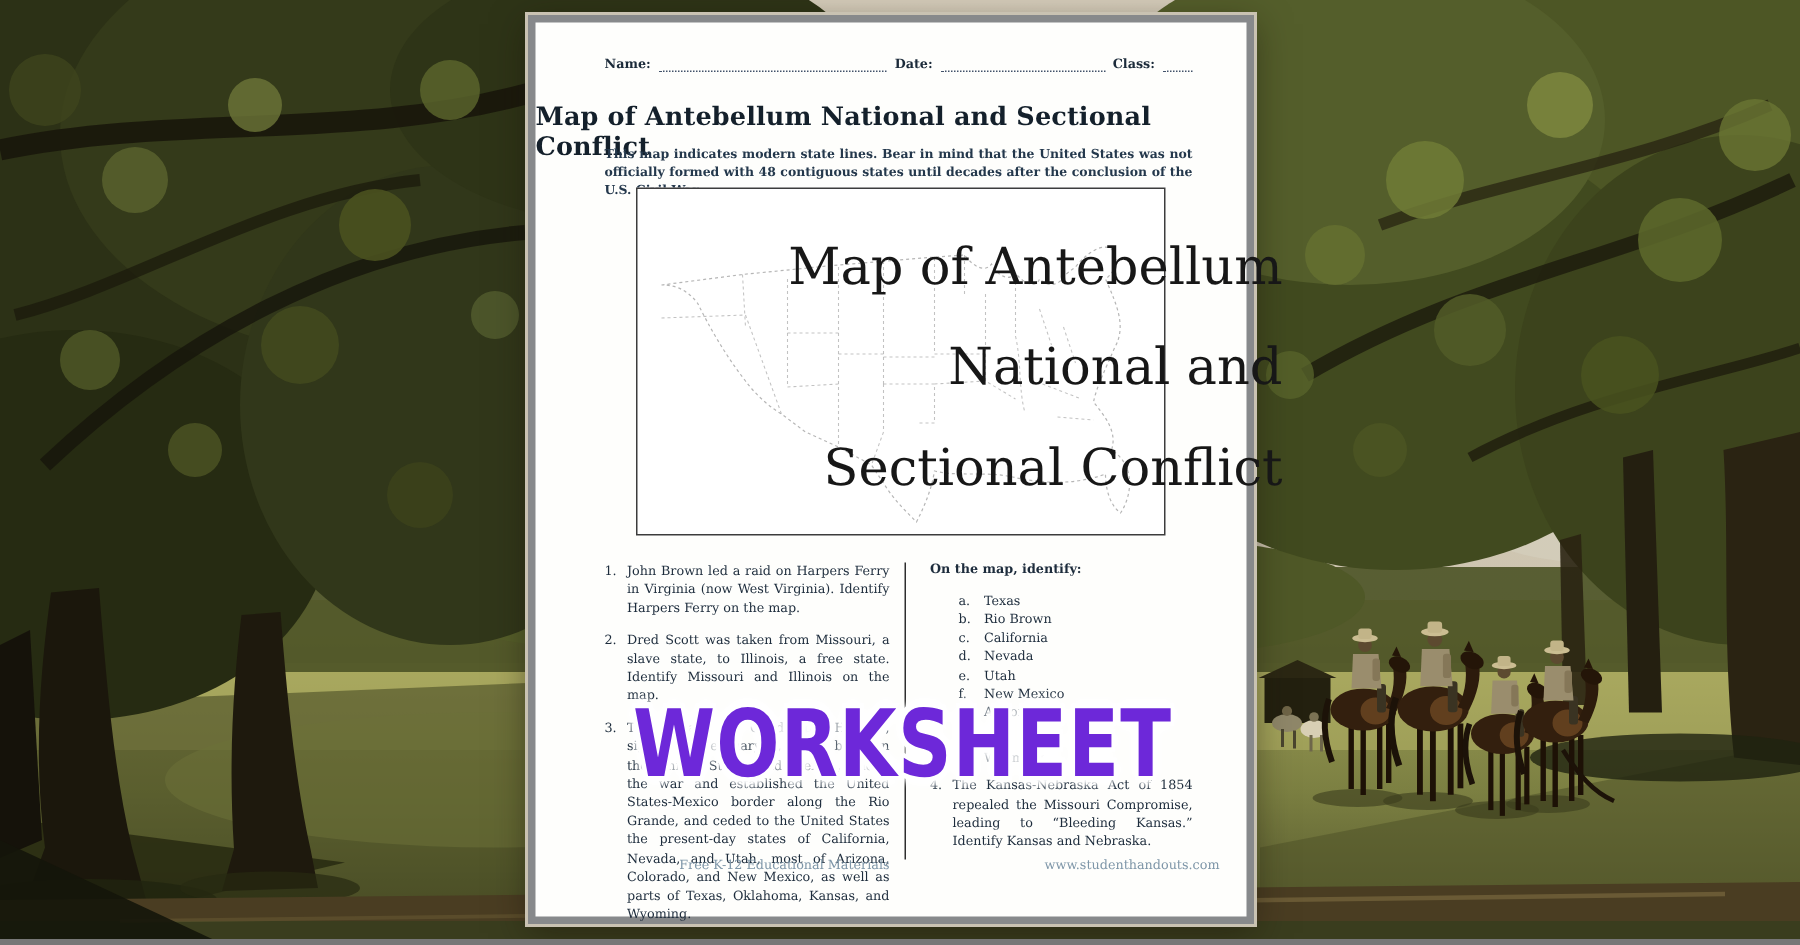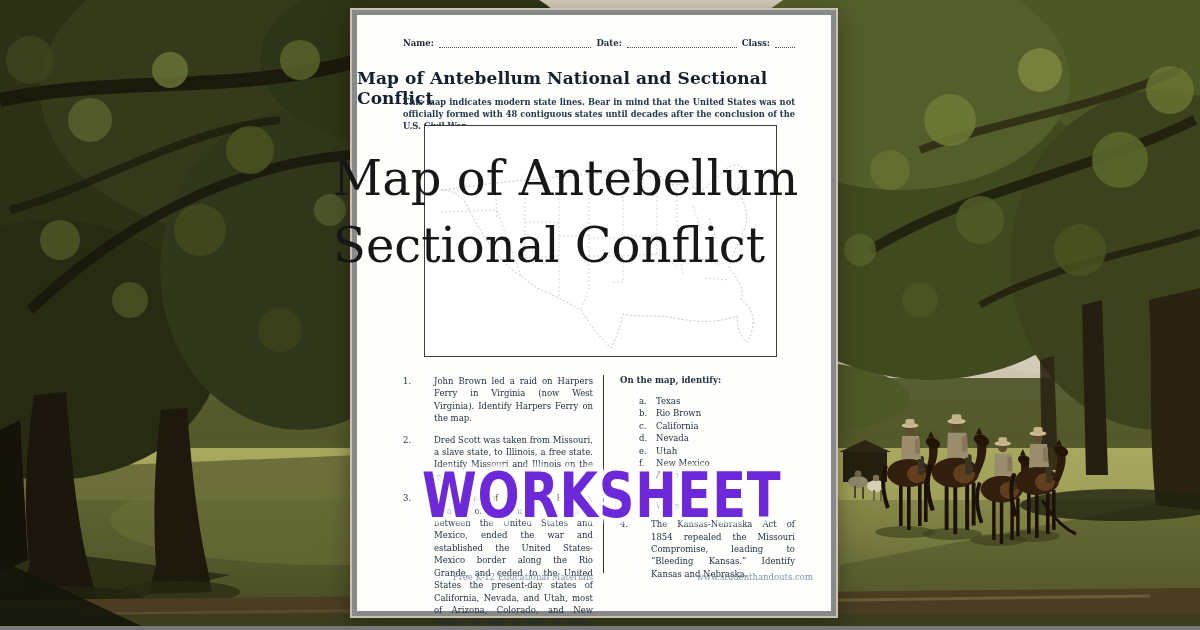--- a/index.html
+++ b/index.html
@@ -38,32 +38,32 @@
   }
 
   .mapbox{
     position:absolute;top:110px;left:67px;width:351px;height:230px;
     border:1px solid #3c3c3c;background:#fff;overflow:hidden;
   }
   .mapbox svg{display:block;width:100%;height:100%;}
 
   .bigtitle{
     position:absolute;top:130px;left:-24px;width:522px;z-index:3;
-    text-align:left;font-size:48px;line-height:67px;color:#171717;
+    text-align:right;font-size:34px;line-height:67px;color:#171717;
     font-family:"DejaVu Serif", serif;
   }
 
   .divider{position:absolute;left:246px;top:360px;width:1px;height:198px;background:#2e2e2e;}
 
   .colL{position:absolute;left:46px;top:360px;width:190px;}
   .colR{position:absolute;left:263px;top:360px;width:175px;}
 
   .q{display:flex;gap:5px;font-size:8.5px;line-height:1.46;color:#1d2c3c;margin-bottom:9px;}
   .q .n{flex:none;width:10px;}
-  .q .t{flex:1;text-align:justify;margin-left:16px;}
+  .q .t{flex:1;text-align:justify;}
 
   .ident-head{font-size:8.5px;font-weight:bold;color:#1d2c3c;margin-bottom:10px;}
   .ident-list{padding-left:19px;font-size:8.5px;color:#1d2c3c;}
   .irow{display:flex;line-height:12.4px;}
   .irow .ltr{flex:none;width:17px;}
   .ident-gap{height:18px;}
   .q4{margin-top:6px;}
 
   .wm{
     position:absolute;top:444px;left:8px;width:474px;z-index:6;
@@ -282,20 +282,21 @@
           <path d="M268,80 L276,104"></path>
           <path d="M284,92 L292,116"></path>
           <path d="M270,130 L296,140"></path>
           <path d="M280,152 L304,154"></path>
         </g>
       </svg>
     </div>
 
     <div class="bigtitle">
       <div>Map of Antebellum</div>
+      <div>National and</div>
       <div>Sectional Conflict</div>
     </div>
 
     <div class="divider"></div>
 
     <div class="colL">
       <div class="q">
         <span class="n">1.</span>
         <span class="t">John Brown led a raid on Harpers Ferry in Virginia (now West Virginia). Identify Harpers Ferry on the map.</span>
       </div>

